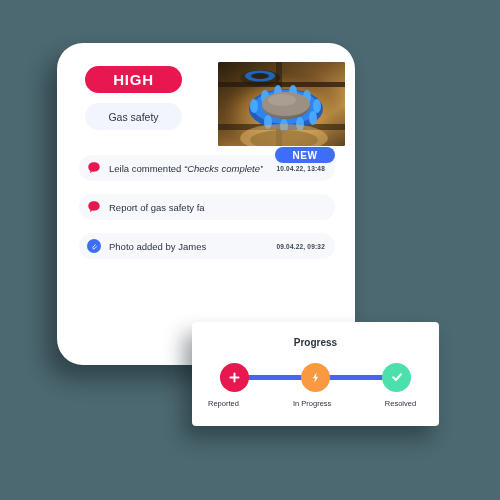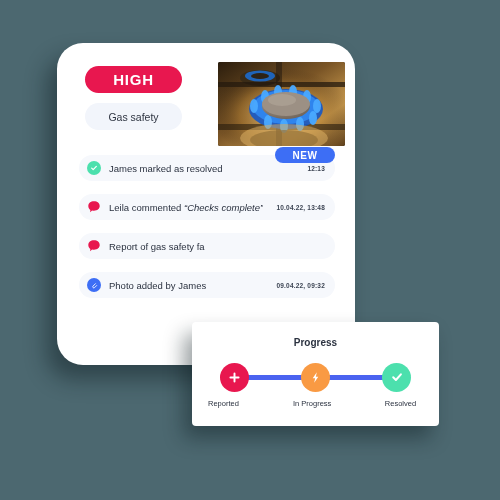--- a/index.html
+++ b/index.html
@@ -287,29 +287,20 @@
           <ellipse cx="66" cy="76" rx="44" ry="14" fill="#d8ad63" opacity="0.55"></ellipse>
           <ellipse cx="66" cy="78" rx="34" ry="10" fill="#8c6a33" opacity="0.6"></ellipse>
         </svg>
       </div>
     </div>
 
     <div class="new-badge">NEW</div>
 
     <div class="activity-list">
 
-      <div class="activity-row">
-        <span class="row-icon check">
-          <svg width="8" height="8" viewBox="0 0 12 12">
-            <path d="M2.5 6.2 L4.8 8.5 L9.5 3.6" stroke="#ffffff" stroke-width="1.8" fill="none" stroke-linecap="round" stroke-linejoin="round"></path>
-          </svg>
-        </span>
-        <span class="row-text">James marked as resolved</span>
-        <span class="row-time">12:13</span>
-      </div>
 
 
       <div class="activity-row">
         <span class="row-icon comment">
           <svg width="14" height="14" viewBox="0 0 14 14">
             <path d="M7 1.3 C10.4 1.3 12.7 3.3 12.7 6 C12.7 8.7 10.4 10.7 7 10.7 C6.3 10.7 5.7 10.6 5.1 10.45 L3.1 12.3 L3.35 10.0 C2.1 9.2 1.3 7.8 1.3 6 C1.3 3.3 3.6 1.3 7 1.3 Z" fill="#e8174f"></path>
           </svg>
         </span>
         <span class="row-text">
           <span>Leila commented </span><em>“Checks complete”</em>

